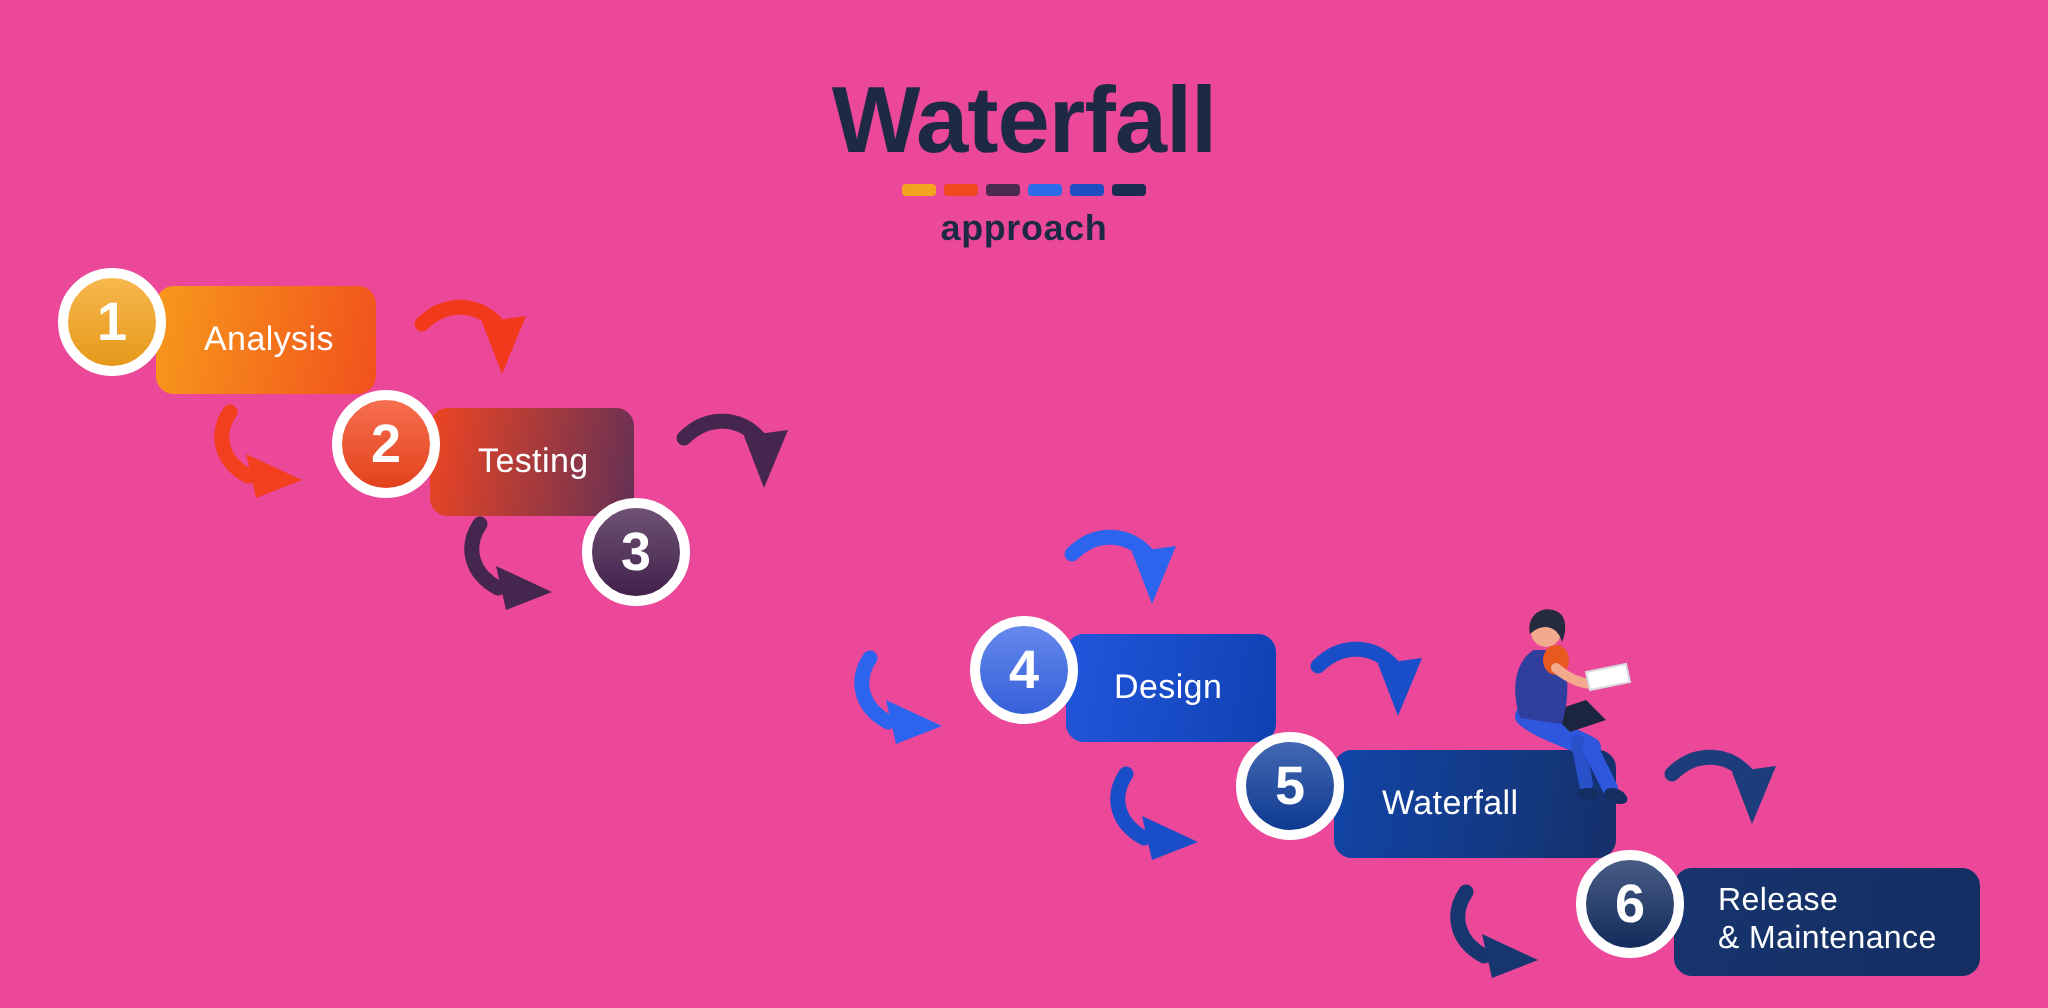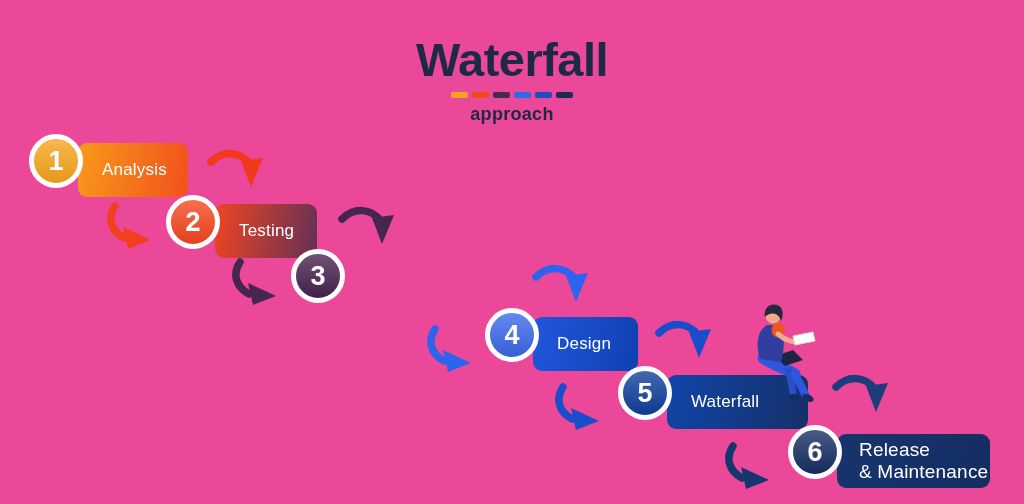--- a/index.html
+++ b/index.html
@@ -18,21 +18,21 @@
   .dash{ width:17px; height:6px; border-radius:2px; background:var(--c,#ccc); display:inline-block; }
   .subtitle{ margin-top:6px; font-size:18px; font-weight:700; letter-spacing:0.3px; }
   
   .bar{
     position:absolute; height:54px; border-radius:9px; z-index:1;
     background:linear-gradient(100deg, var(--from), var(--to));
     display:flex; align-items:center; padding-left:24px;
     color:#fff; font-size:17px; letter-spacing:0.2px;
   }
   .bar .bar-label{ white-space:pre-line; line-height:1.18; }
-  .bar.small-label{ font-size:19px; padding-left:22px; }
+  .bar.small-label{ font-size:16px; padding-left:22px; }
   .circle{
     position:absolute; width:54px; height:54px; border-radius:50%;
     border:5px solid #fff; z-index:2; background-color:var(--c,#888);
     background-image:linear-gradient(180deg, rgba(255,255,255,0.22), rgba(0,0,0,0.07));
     display:flex; align-items:center; justify-content:center;
     color:#fff; font-size:27px; font-weight:700;
   }
   
   .arrow{ position:absolute; width:58px; height:48px; z-index:1; }
   .arrow svg{ width:100%; height:100%; display:block; }

